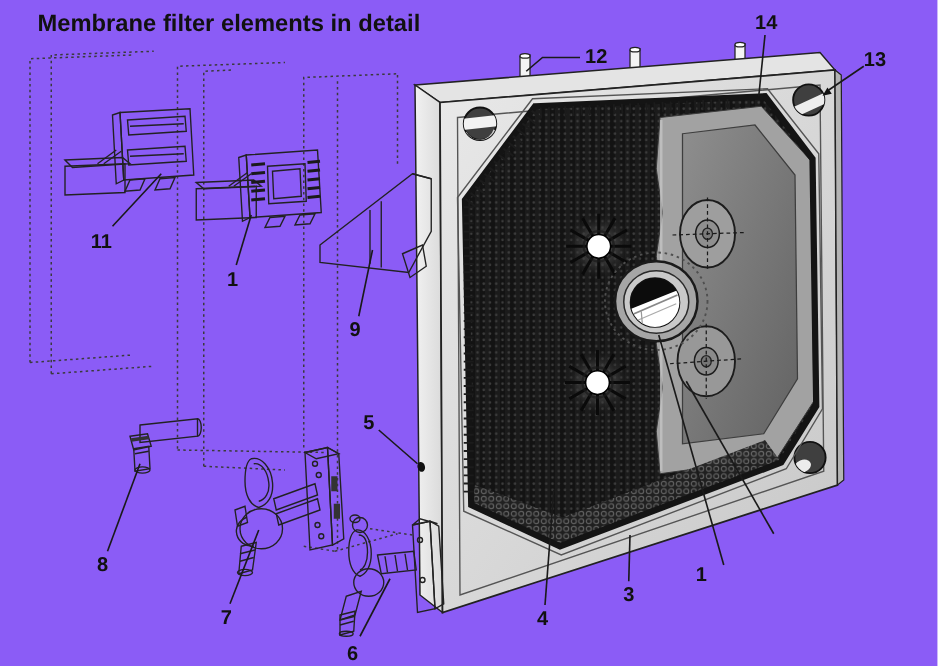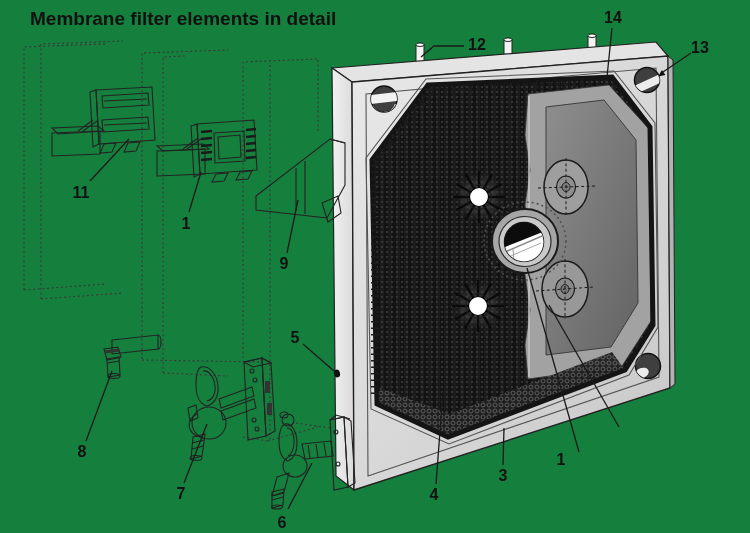--- a/index.html
+++ b/index.html
@@ -1,17 +1,17 @@
 <!DOCTYPE html>
 <html><head>
 <meta charset="utf-8">
 <style>
   html,body{margin:0;padding:0;background:#ffffff;}
   body{font-family:"Liberation Sans", sans-serif;}
-  .stage{position:relative;width:750px;height:533px;background:#15803d;overflow:hidden;}
+  .stage{position:relative;width:750px;height:533px;background:#8b5cf6;overflow:hidden;}
   svg text{font-family:"Liberation Sans", sans-serif;}
   .callout{font-size:16px;font-weight:bold;fill:#111;}
   .leader{stroke:#1a1a1a;stroke-width:1.3;fill:none;}
   .dashedbox{stroke:#3a3a3a;stroke-width:1.2;fill:none;stroke-dasharray:2 2.6;}
   .ln{stroke:#222;stroke-width:1.1;fill:none;}
 </style>
 </head>
 <body>
 
 <div class="stage">

